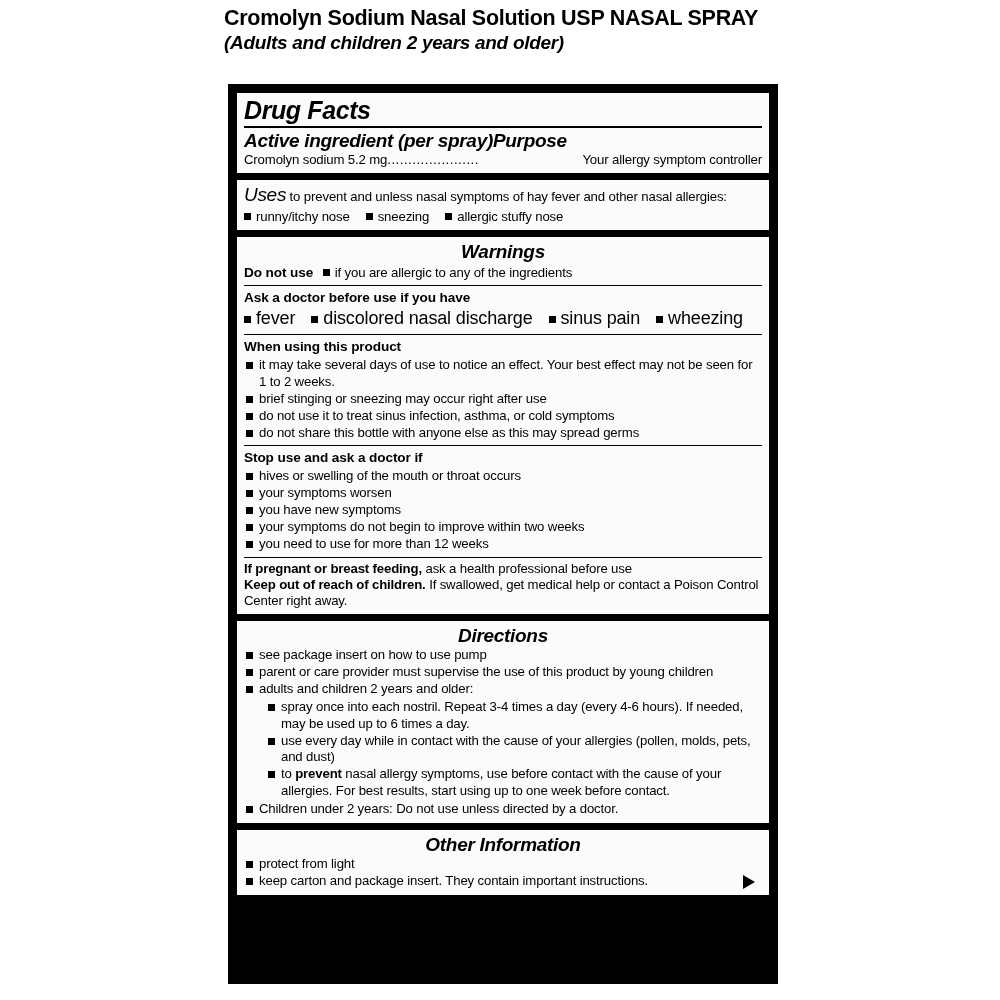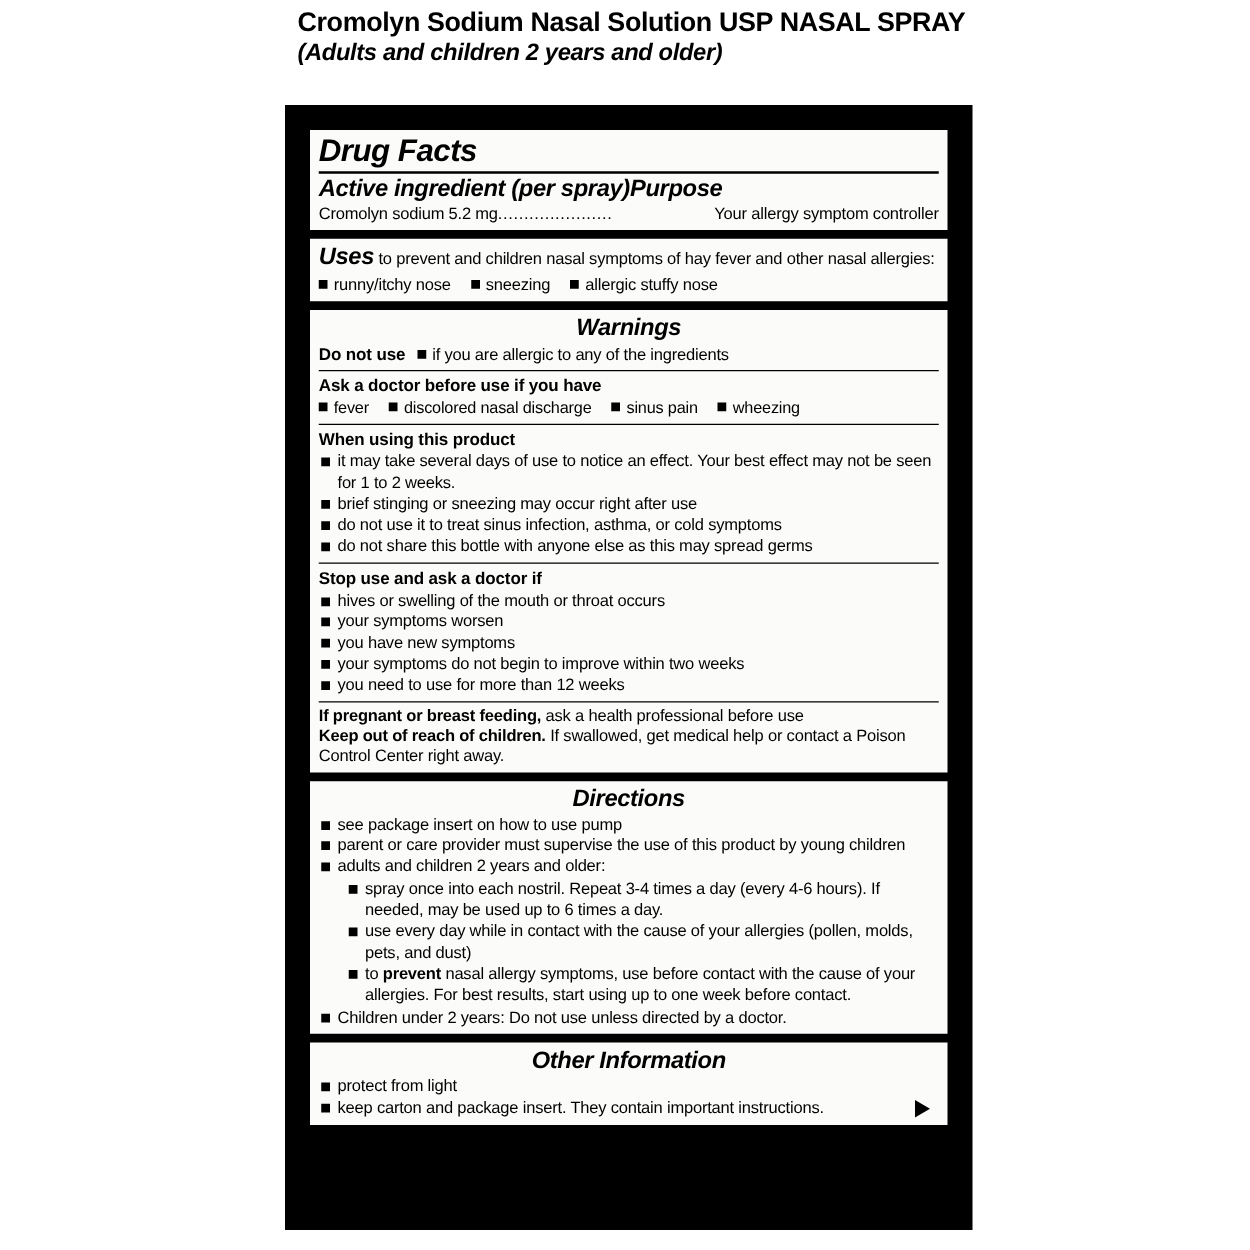--- a/index.html
+++ b/index.html
@@ -14,21 +14,21 @@
 
   #page {
     position: relative;
     width: 1000px; height: 1000px;
     background: #ffffff;
   }
 
   
   .title-block {
     position: absolute;
-    left: 238px; top: 6px; width: 570px;
+    left: 224px; top: 6px; width: 570px;
     line-height: 1.18;
   }
   .title-line1 {
     font-weight: bold;
     font-size: 21.5px;
     letter-spacing: -0.3px;
     white-space: nowrap;
     font-stretch: condensed;
   }
   .title-line2 {
@@ -39,21 +39,21 @@
     margin-top: 1px;
     white-space: nowrap;
   }
 
   
   .label {
     position: absolute;
     left: 228px; top: 84px;
     width: 550px; height: 900px;
     background: #000000;
-    padding: 15px;
+    padding: 4px;
   }
 
   
   .panel {
     background: #fbfbfa;
     margin: 5px 5px 0 5px;
     padding: 3px 7px 5px 7px;
   }
   .panel.first { margin-top: 5px; }
   .panel.last  { margin-bottom: 0; }
@@ -83,21 +83,21 @@
     display: flex;
     justify-content: flex-start;
     align-items: baseline;
     font-weight: bold;
     font-style: italic;
     font-size: 19px;
     letter-spacing: -0.3px;
     line-height: 1.12;
   }
   .inline-head {
-    font-weight: bold;
+    font-weight: normal;
     font-style: italic;
     font-size: 19px;
     letter-spacing: -0.3px;
   }
 
   .body {
     font-size: 13.2px;
     line-height: 1.28;
     letter-spacing: -0.15px;
   }
@@ -144,21 +144,21 @@
   ul.blist > li:before {
     content: "";
     position: absolute;
     left: 2px; top: 5px;
     width: 7px; height: 7px;
     background: #000;
   }
   ul.blist.indent1 { margin-left: 22px; }
 
   
-  .inline-bullets { font-size: 13px; line-height: 1.3; letter-spacing: -0.15px; }
+  .inline-bullets { font-size: 18px; line-height: 1.3; letter-spacing: -0.15px; }
   .ib {
     display: inline-block;
     margin-right: 16px;
     white-space: nowrap;
   }
   .ib:before {
     content: "";
     display: inline-block;
     width: 7px; height: 7px;
     background: #000;
@@ -201,21 +201,21 @@
       <div class="ing-row">
         <span class="ing-name">Cromolyn sodium 5.2 mg</span>
         <span class="ing-dots">......................</span>
         <span class="ing-purpose">Your allergy symptom controller</span>
       </div>
     </div>
 
     <div class="panel" style="margin-top:7px;">
       <div class="uses-wrap">
         <span class="inline-head">Uses</span>
-        <span>to prevent and children nasal symptoms of hay fever and other nasal allergies:</span>
+        <span>to prevent and unless nasal symptoms of hay fever and other nasal allergies:</span>
         <span class="ib">runny/itchy nose</span><span class="ib">sneezing</span><span class="ib">allergic stuffy nose</span>
       </div>
     </div>
 
     <div class="panel" style="margin-top:7px;">
       <div class="sec-head">Warnings</div>
 
       <div class="body tight">
         <span class="sub-head">Do not use</span>
         <span class="ib" style="margin-left:6px;">if you are allergic to any of the ingredients</span>

